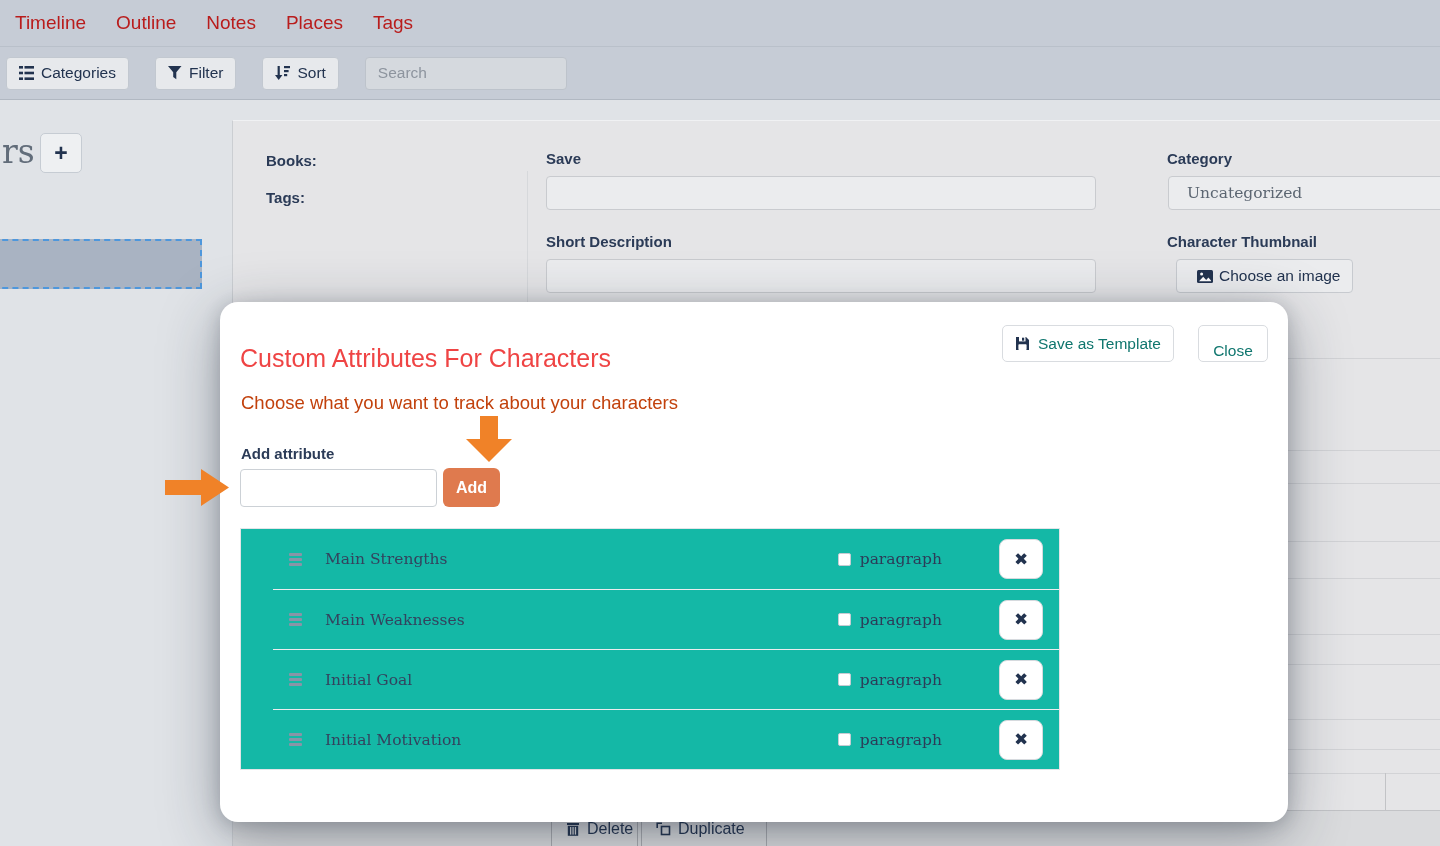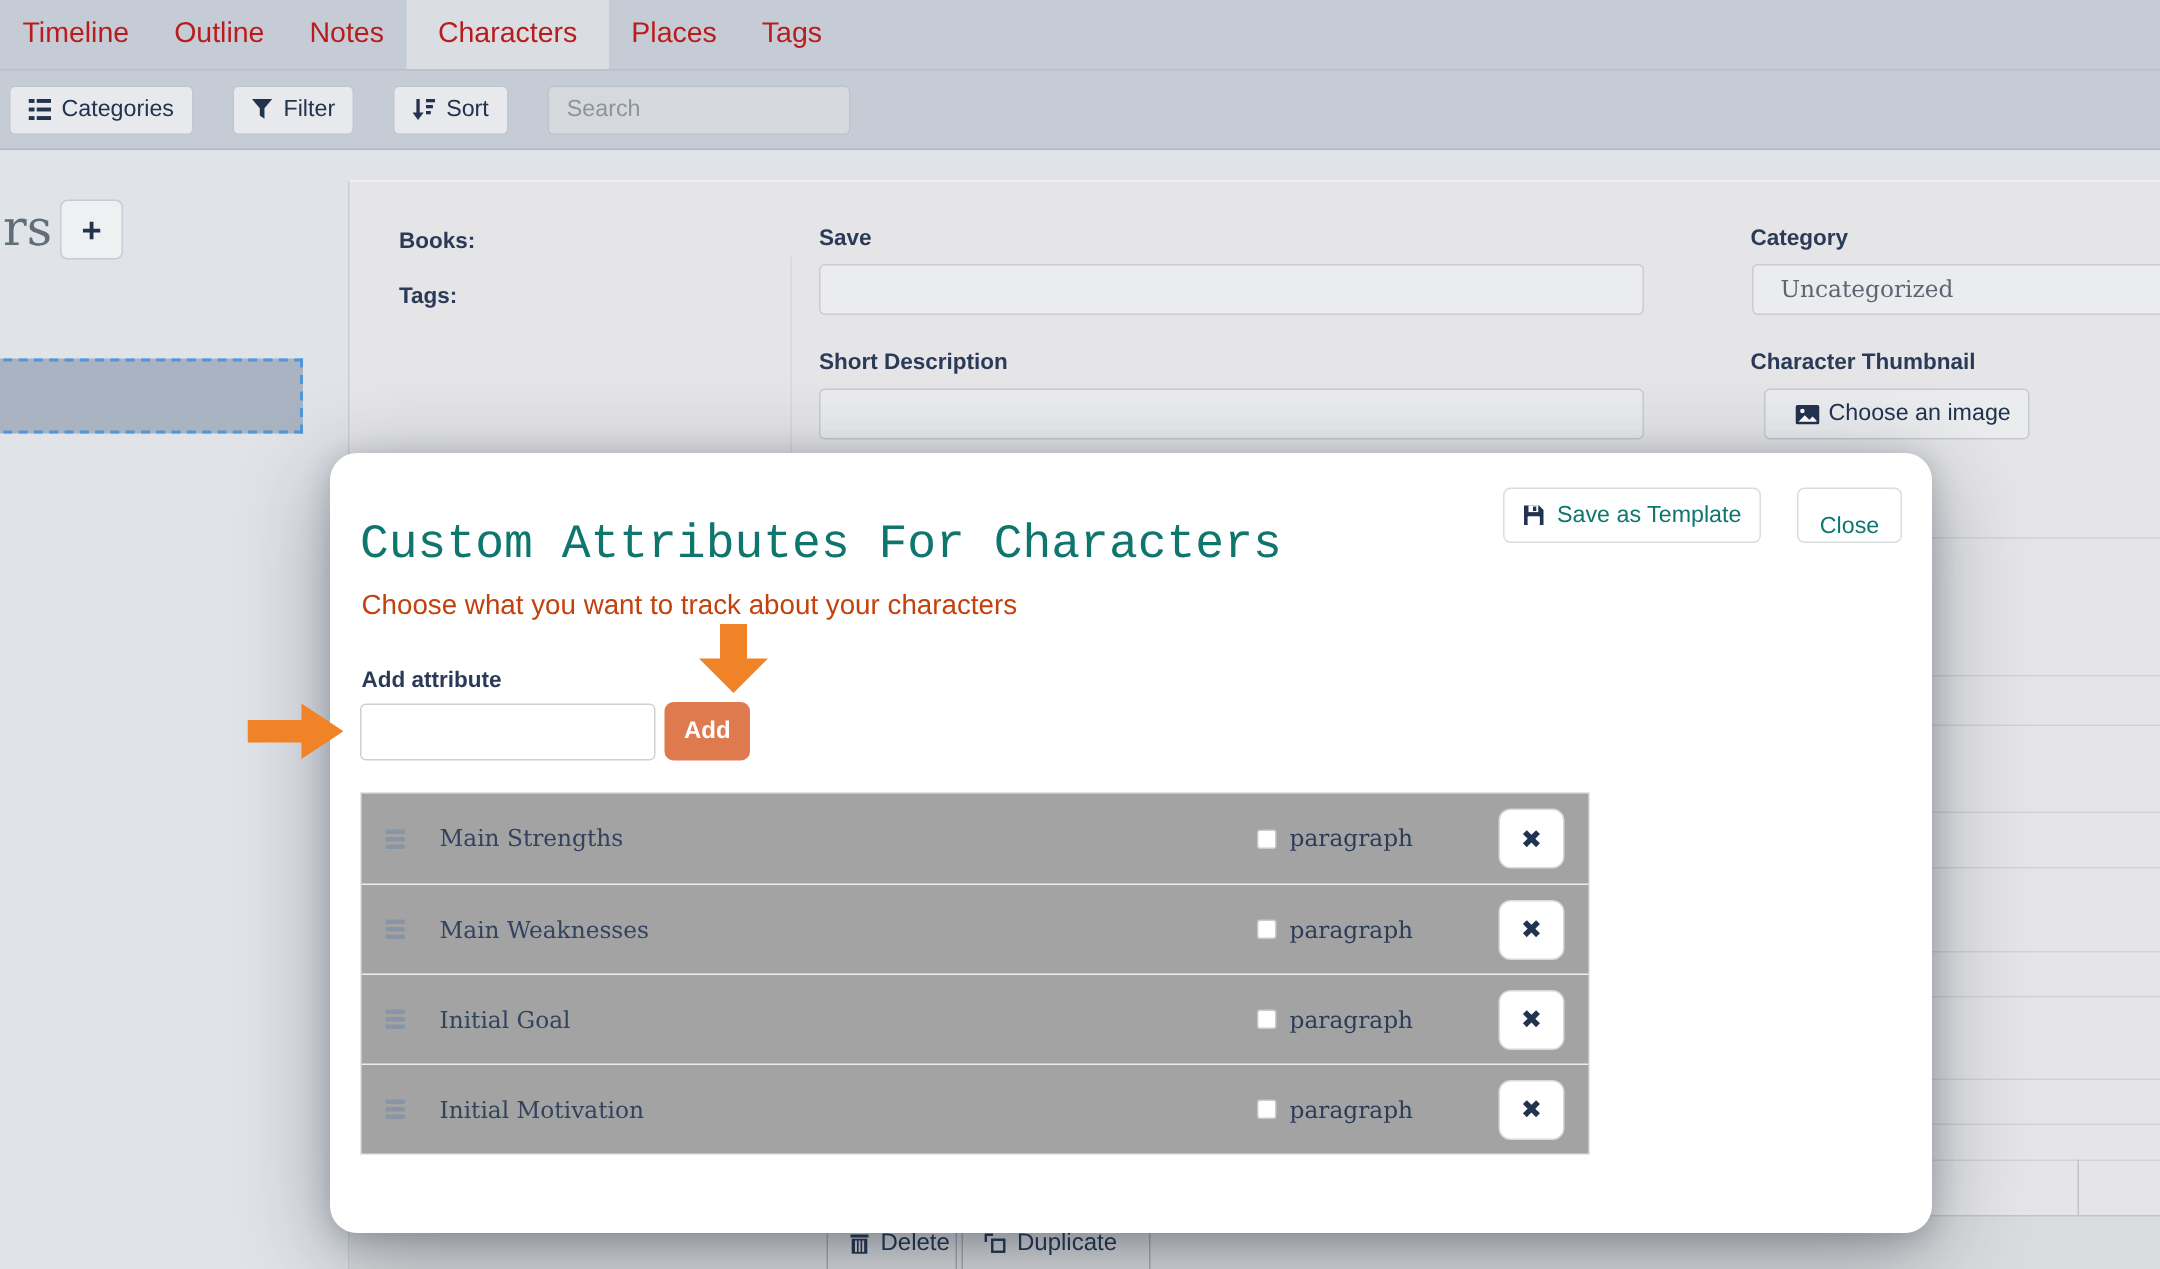--- a/index.html
+++ b/index.html
@@ -57,35 +57,35 @@
     background:#dadbdd; border-top:1px solid #c2c3c6; }
   .fseg { position:absolute; top:0; height:36px; border-left:1px solid #a9abaf;
     border-right:1px solid #a9abaf; display:flex; align-items:center; gap:7px;
     padding:0 14px; font-size:16px; color:#22334f; cursor:pointer; }
 
   
   .modal { position:absolute; left:220px; top:302px; width:1068px; height:520px; z-index:10;
     background:#ffffff; border-radius:18px;
     box-shadow:0 15px 60px rgba(30,40,55,.38), 0 3px 18px rgba(30,40,55,.22); }
   .m-title { position:absolute; left:20px; top:42px;
-    font-family:Liberation Mono, monospace; font-size:32px; color:#0f766e; }
+    font-family:Liberation Sans, sans-serif; font-size:25px; color:#ef4444; }
   .m-sub { position:absolute; left:21px; top:90px; font-size:18.5px; color:#c2410c; }
   .m-btn { position:absolute; top:23px; height:37px; background:#fff;
     border:1px solid #d9dce0; border-radius:5px; display:inline-flex; align-items:center;
     justify-content:center; gap:8px; font-size:15.5px; color:#0f766e; cursor:pointer; }
   .m-save { right:114px; width:172px; }
   .m-close { right:20px; width:70px;align-items:flex-end; }
   .m-addlabel { position:absolute; left:21px; top:143px; font-size:15px; font-weight:bold; color:#2b3b57; }
   .m-input { position:absolute; left:20px; top:167px; width:197px; height:38px;
     border:1px solid #ccd1d6; border-radius:4px; padding:0 10px; font-size:15px; outline:none; }
   .m-addbtn { position:absolute; left:223px; top:166px; width:57px; height:39px;
     background:#df7a4e; border:none; border-radius:6px; color:#fff; font-weight:bold;
     font-size:16px; cursor:pointer; font-family:"Liberation Sans", sans-serif; }
   .m-list { position:absolute; left:20px; top:226px; width:820px;
-    border:1px solid #e3e5e8; background:#a3a3a3; }
+    border:1px solid #e3e5e8; background:#14b8a6;padding-left:32px; }
   .attr-row { height:60px; display:flex; align-items:center; border-top:1px solid #ebedef; }
   .attr-row:first-child { border-top:none; }
   .handle { width:13px; margin-left:16px; display:flex; flex-direction:column; gap:2px; cursor:grab; }
   .handle span { height:3px; background:#8795a7; border-radius:1px; }
   .attr-name { margin-left:23px; font-family:"DejaVu Serif", serif; font-size:15.5px; color:#33435e; }
   .spacer { flex:1; }
   .cb { width:13px; height:13px; border:1px solid #c6ccd3; border-radius:2px; background:#fff; cursor:pointer; }
   .cb-label { margin-left:9px; font-family:"DejaVu Serif", serif; font-size:15.5px; color:#2c3c58; }
   .xbtn { margin-left:57px; margin-right:16px; width:44px; height:40px;
     border:1px solid #d6dade; border-radius:8px; background:#fff;
@@ -97,21 +97,20 @@
   .arrow-right { left:165px; top:469px; }
   .arrow-down { left:466px; top:416px; }
 </style>
 </head>
 <body>
 
 <div class="navbar">
   <div class="tab">Timeline</div>
   <div class="tab">Outline</div>
   <div class="tab">Notes</div>
-  <div class="tab active">Characters</div>
   <div class="tab">Places</div>
   <div class="tab">Tags</div>
 </div>
 
 <div class="toolbar">
   <button class="tbtn">
     <span>
       <svg width="15" height="14" viewBox="0 0 15 14" fill="#22334f">
         <rect x="0" y="0" width="4" height="2.6"></rect>
           <rect x="5.5" y="0" width="9.5" height="2.6"></rect>

